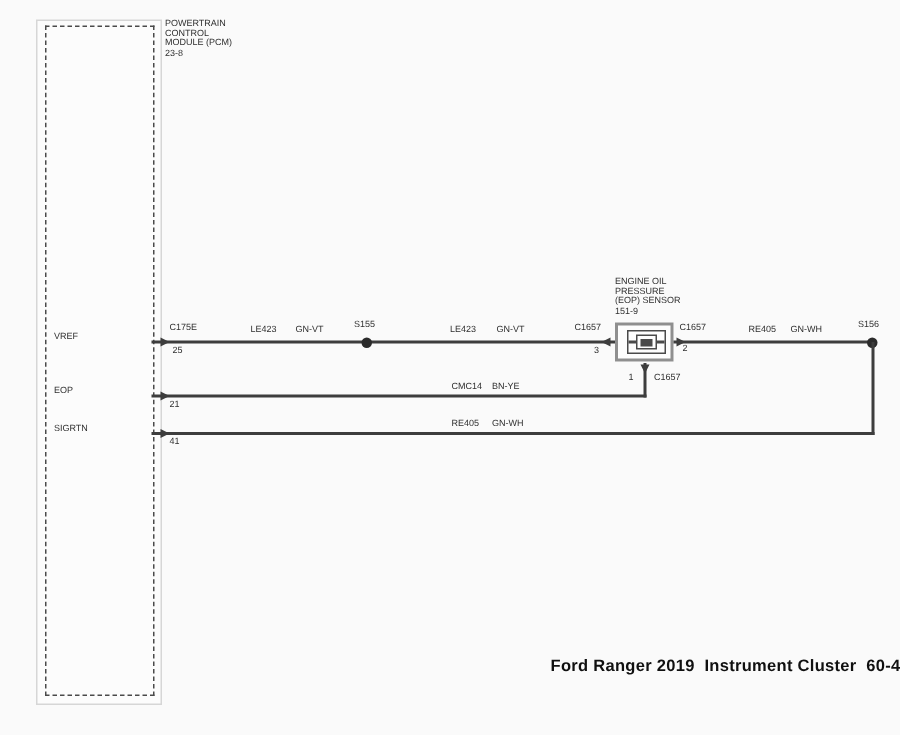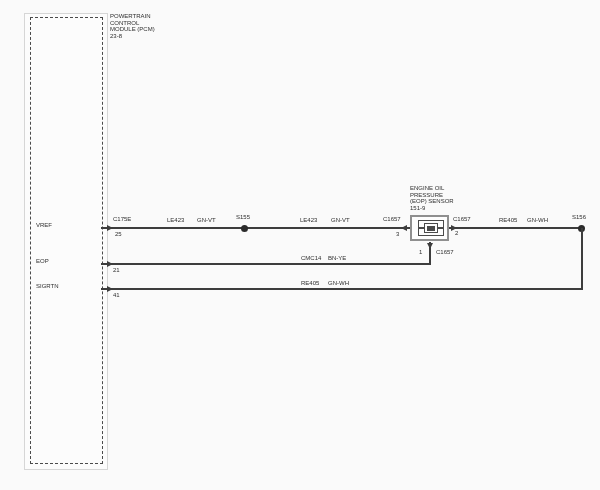--- a/index.html
+++ b/index.html
@@ -95,14 +95,15 @@
   <span class="t" style="left:113px;top:267px;">21</span>
   <span class="t" style="left:301px;top:255px;">CMC14</span>
   <span class="t" style="left:328px;top:255px;">BN-YE</span>
 
   <div class="wire" style="left:101px;top:288px;width:482px;"></div>
   <div class="arr-r" style="left:107px;top:286px;"></div>
   <span class="t" style="left:113px;top:292px;">41</span>
   <span class="t" style="left:301px;top:280px;">RE405</span>
   <span class="t" style="left:328px;top:280px;">GN-WH</span>
 
+  <div class="title">Ford Ranger 2019  Instrument Cluster  60-4</div>
 
 </div>
 
 </body></html>

